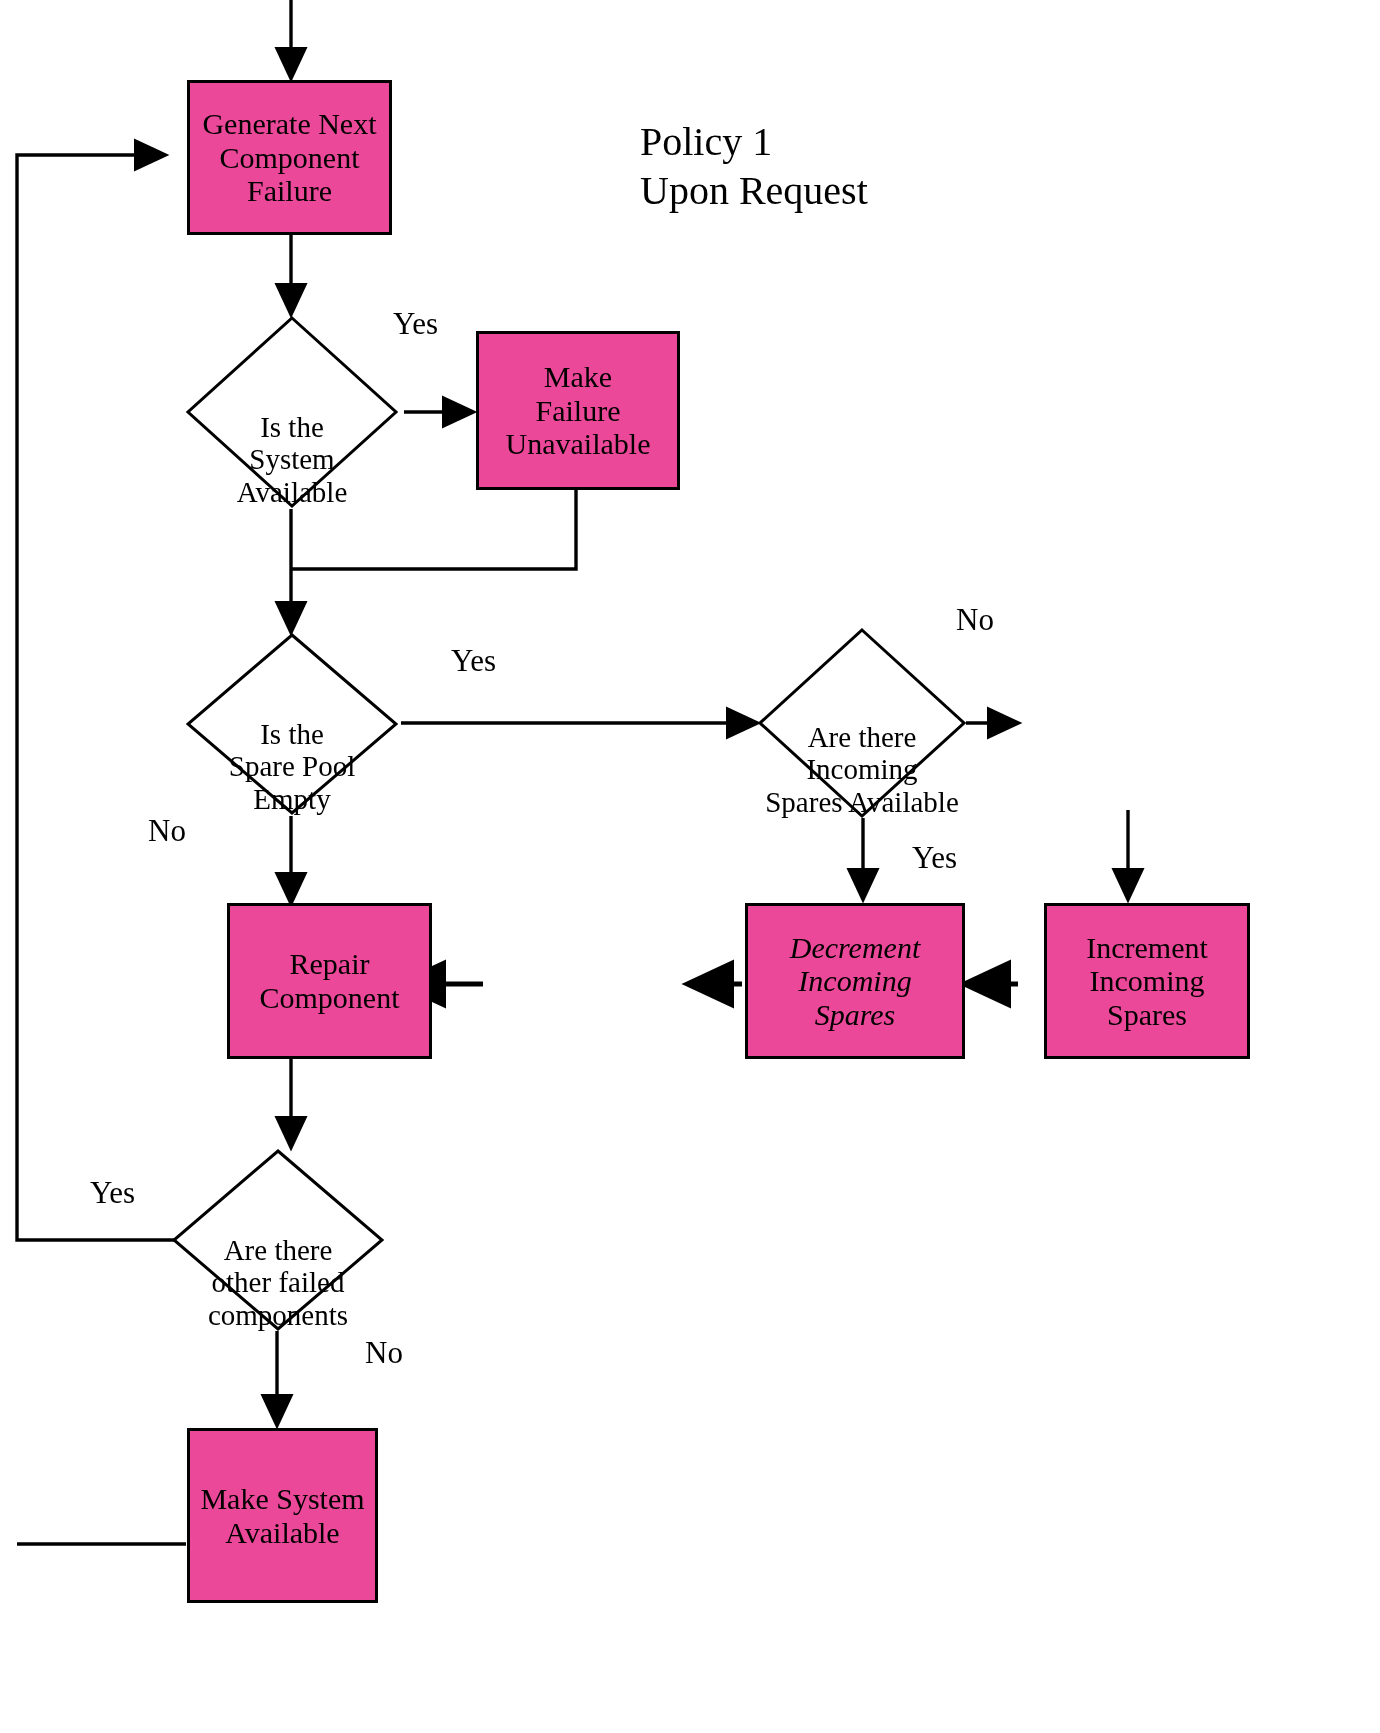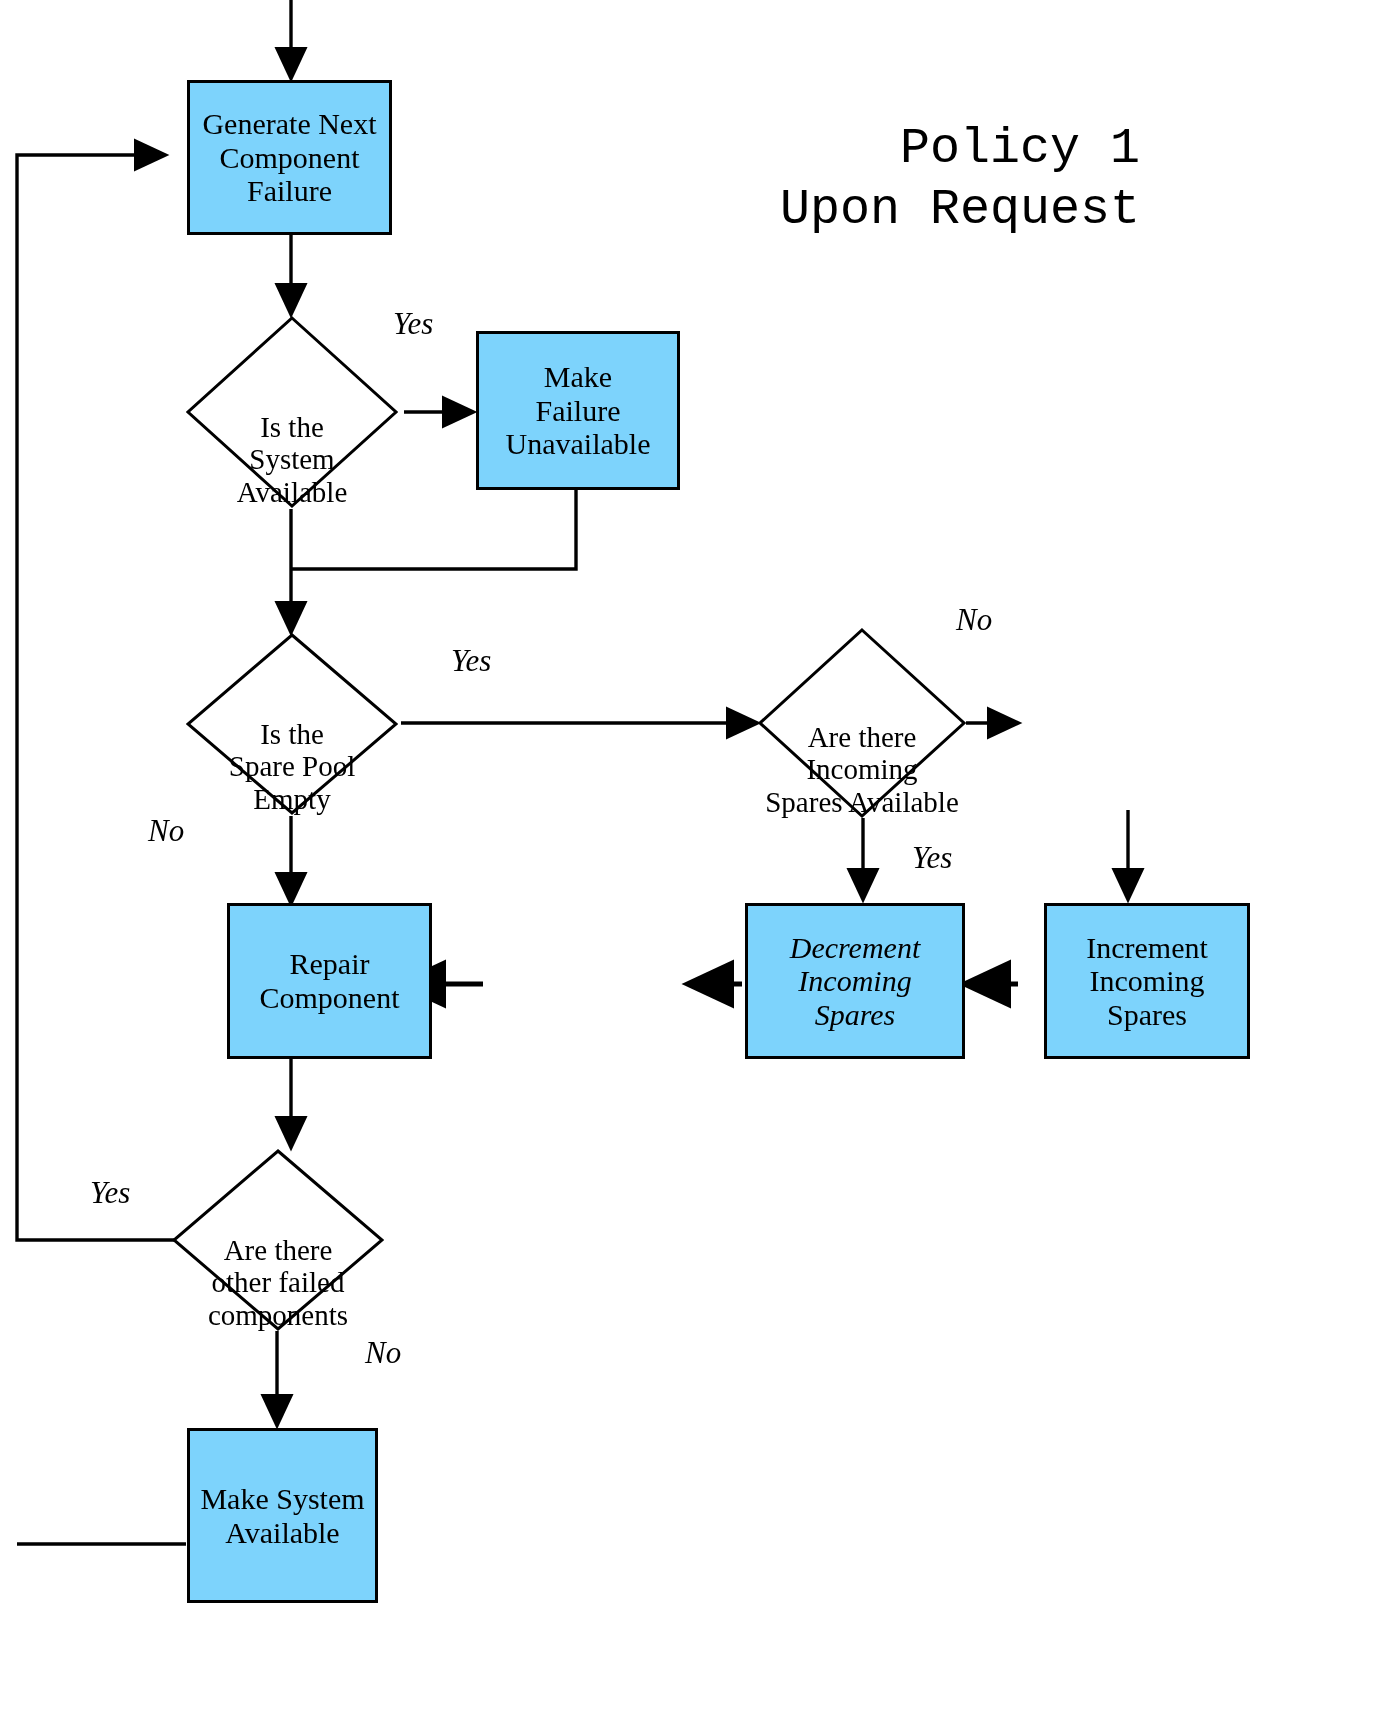--- a/index.html
+++ b/index.html
@@ -28,21 +28,21 @@
     position: absolute;
     box-sizing: border-box;
     display: flex;
     align-items: center;
     justify-content: center;
     text-align: center;
     line-height: 1.12;
   }
   .proc {
     border: 3px solid #000000;
-    background: #7dd3fc;
+    background: #ec4899;
     font-size: 30px;
   }
   .proc .txt { padding: 0 4px; white-space: pre-line; }
   .dec {
     background: transparent;
     font-size: 29px;
     z-index: 3;
     align-items: flex-end;
   }
   .dec .txt {
@@ -54,29 +54,27 @@
     position: absolute;
     left: 0; top: 0;
     width: 100%; height: 100%;
     z-index: 1;
   }
   .edge-label {
     position: absolute;
     font-size: 31px;
     white-space: nowrap;
     background: transparent;
-    font-style: italic;
   }
   .title {
     position: absolute;
-    text-align: right;
-    font-size: 50px;
+    text-align: left;
+    font-size: 40px;
     line-height: 1.22;
     white-space: pre-line;
-    font-family: Liberation Mono, monospace;
   }
 </style>
 </head>
 <body>
 
 <div id="canvas">
 
   <svg class="wires" viewBox="0 0 1380 1733" xmlns="http://www.w3.org/2000/svg">
     <defs>
       <marker id="ah" markerWidth="11" markerHeight="11" refX="9.2" refY="5.5" orient="auto" markerUnits="strokeWidth">

